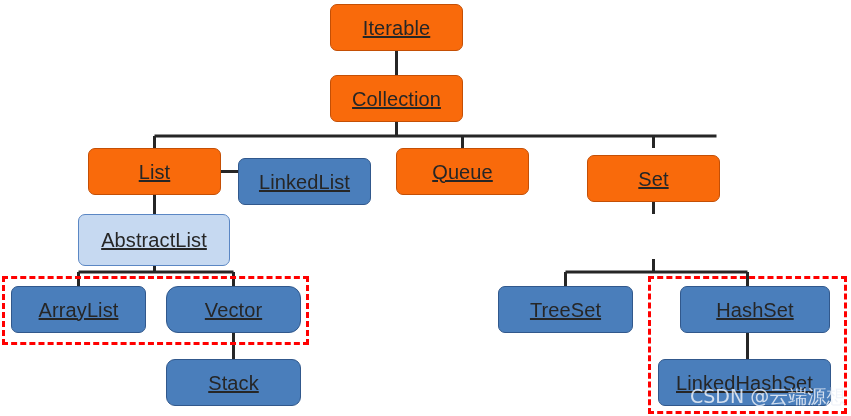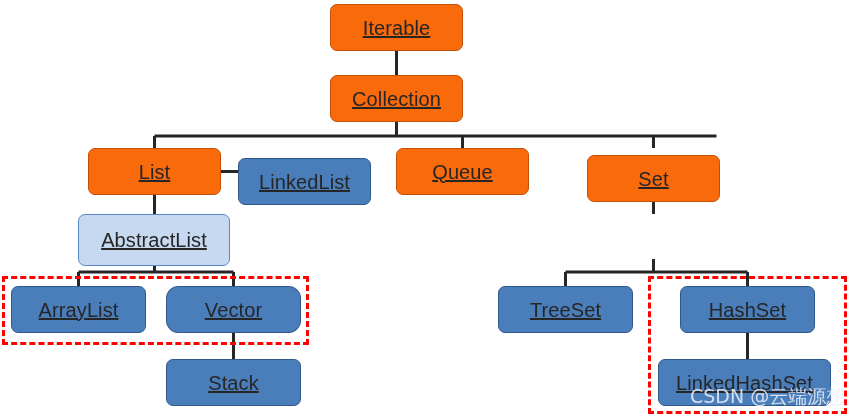--- a/index.html
+++ b/index.html
@@ -147,25 +147,25 @@
   </div>
 
   <div class="node blue" style="left:166px; top:286px; width:135px; height:47px;border-radius:12px;">
     <span>Vector</span>
   </div>
 
   <div class="node blue" style="left:498px; top:286px; width:135px; height:47px;">
     <span>TreeSet</span>
   </div>
 
-  <div class="node blue" style="left:680px; top:286px; width:135px; height:47px;">
+  <div class="node blue" style="left:680px; top:286px; width:150px; height:47px;">
     <span>HashSet</span>
   </div>
 
-  <div class="node blue" style="left:166px; top:359px; width:135px; height:47px;">
+  <div class="node blue" style="left:166px; top:359px; width:135px; height:47px;border-radius:9px;">
     <span>Stack</span>
   </div>
 
   <div class="node blue" style="left:658px; top:359px; width:173px; height:47px;">
     <span>LinkedHashSet</span>
   </div>
 
   <div class="watermark" style="left:672px; top:387px;">CSDN @云端源想</div>
 
 </div>

